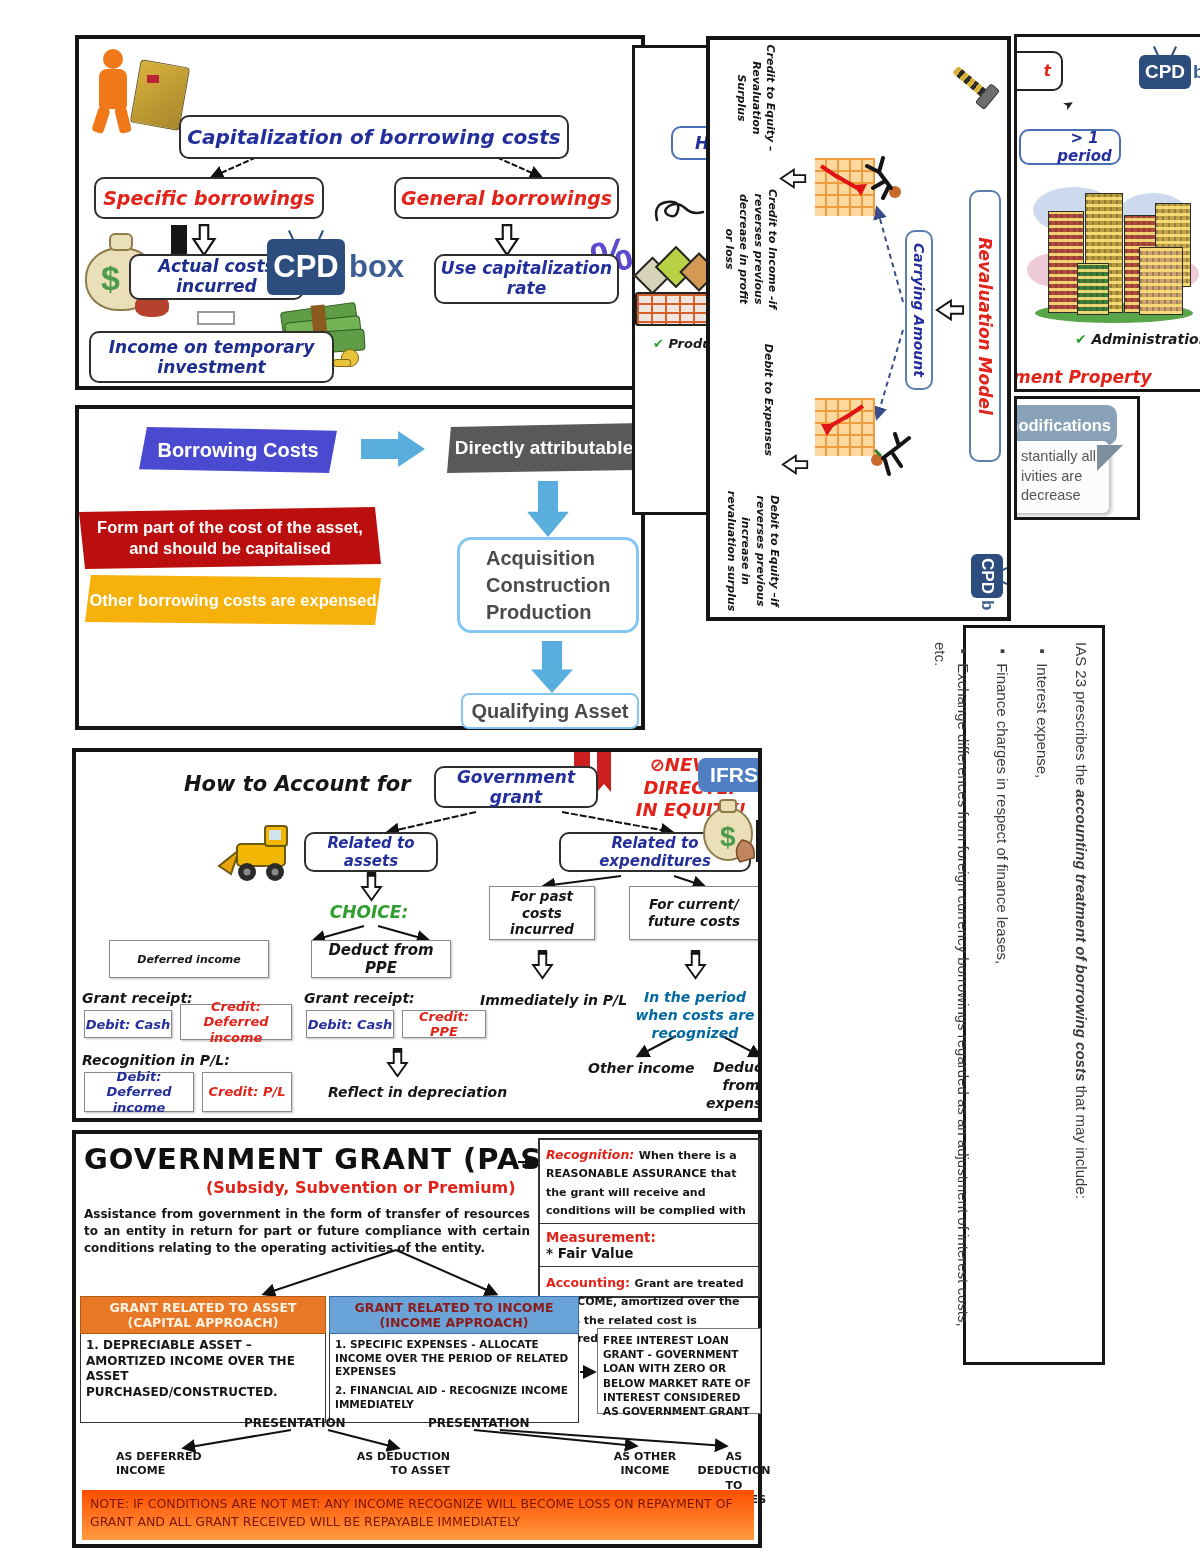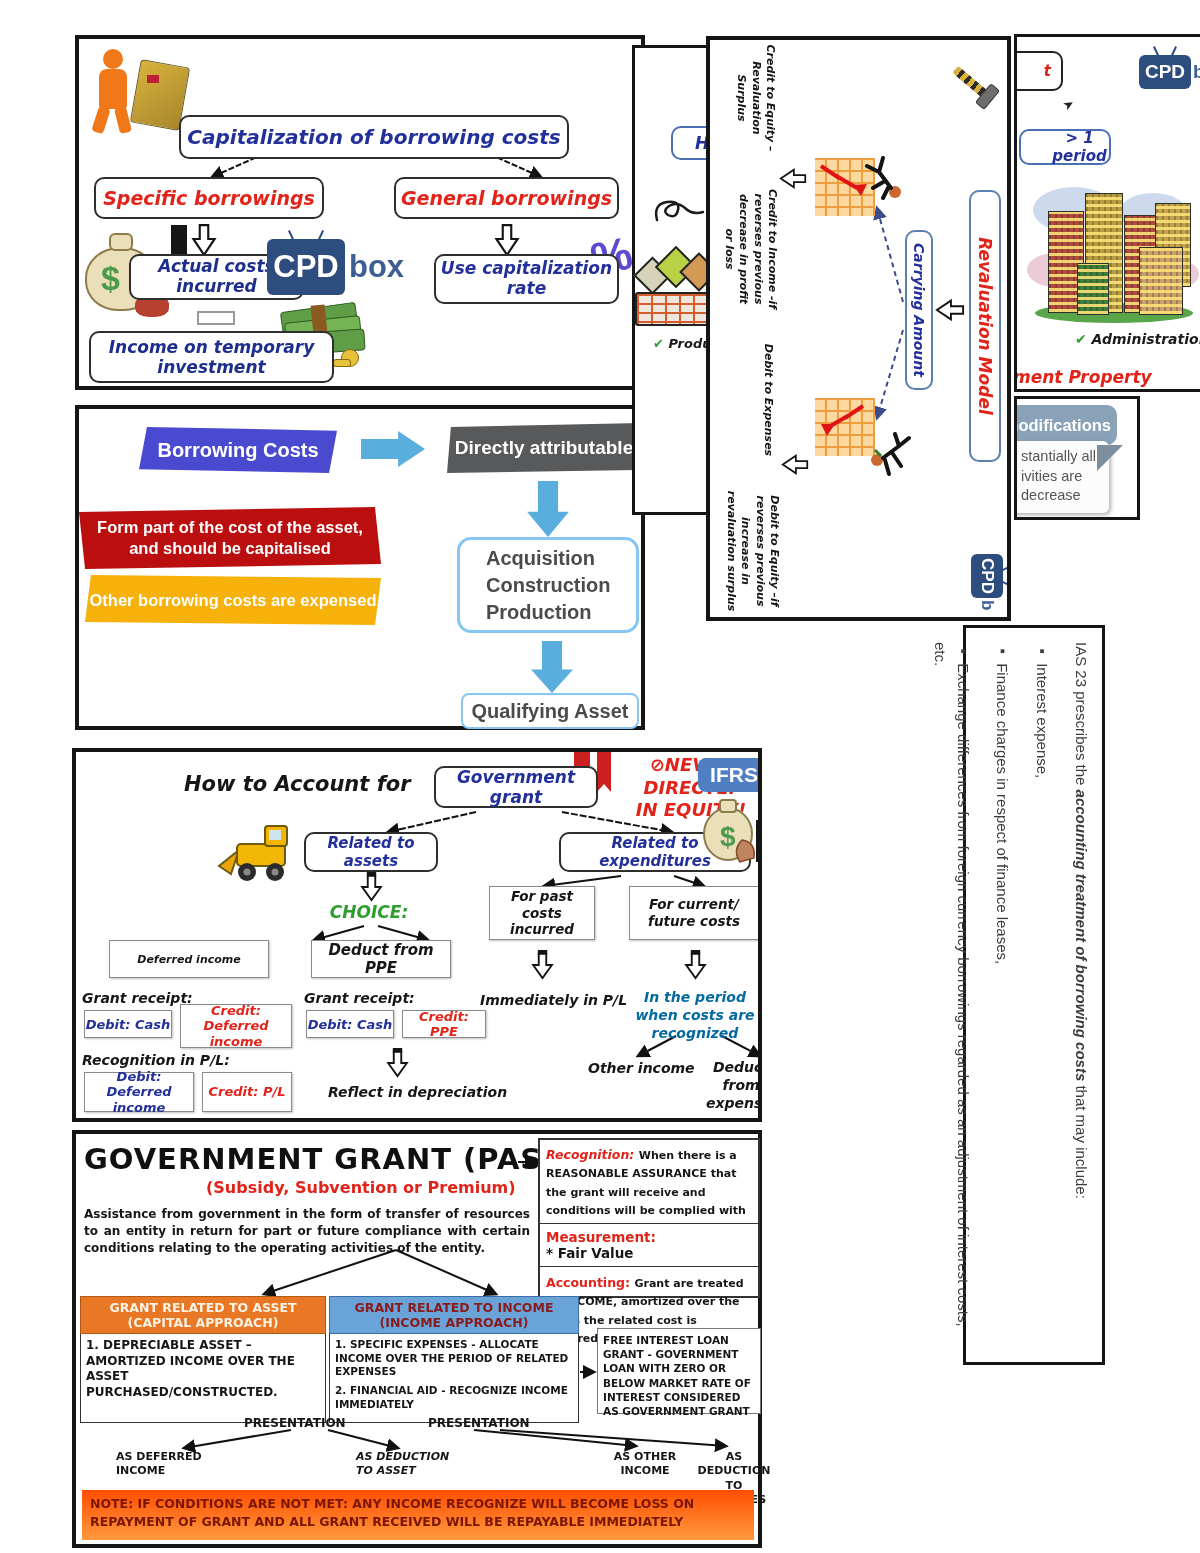--- a/index.html
+++ b/index.html
@@ -39,21 +39,21 @@
   .vwrap div{margin-block-end:7px;}
   .rot{position:absolute;left:0;top:0;width:577px;height:297px;
        transform:translateX(297px) rotate(90deg);transform-origin:0 0;}
   .rtxt{font-family:"DejaVu Sans",sans-serif;font-weight:bold;font-style:italic;
         font-size:11px;line-height:1.3;color:#141414;text-align:center;}
   .trap{display:flex;align-items:center;justify-content:center;text-align:center;
         color:#fff;font-weight:bold;font-family:"Liberation Sans",sans-serif;}
   .ribbon{background:#cc1f1f;clip-path:polygon(0 0,100% 0,100% 100%,50% 80%,0 100%);}
   .cloud{position:absolute;border-radius:50%;}
   .note{background:linear-gradient(180deg,#ff4d00,#ff9a40);color:#7a1602;
-        font-family:"DejaVu Sans",sans-serif;font-weight:bold;font-size:12.5px;
+        font-family:"DejaVu Sans",sans-serif;font-weight:normal;font-size:12.5px;
         padding:5px 8px;line-height:1.45;}
   svg.lay{position:absolute;left:0;top:0;pointer-events:none;}
 </style>
 </head>
 <body>
 
 <div class="panel" style="left:632px;top:45px;width:378px;height:470px;border-width:3px;z-index:1;">
   <div class="abs rbox" style="left:36px;top:78px;width:140px;height:34px;border-color:#4a6fb5;justify-content:flex-start;padding-left:22px;">
     <span class="hand blue" style="font-size:17px;">H</span>
   </div>
@@ -70,21 +70,21 @@
     <span class="green">✔</span>
     <span>Produ</span>
   </div>
 </div>
 
 <div class="panel" style="left:1014px;top:34px;width:200px;height:358px;border-width:3px;overflow:hidden;z-index:1;">
   <div class="abs rbox" style="left:-24px;top:14px;width:70px;height:40px;border-color:#222;justify-content:flex-end;padding-right:10px;">
     <span class="hand red" style="font-size:15px;">t</span>
   </div>
   <div class="abs" style="left:46px;top:60px;font-size:13px;color:#222;transform:rotate(-30deg);">➤</div>
-  <div class="abs rbox" style="left:2px;top:92px;width:92px;height:36px;border-color:#4a6fb5;padding-left:29px;">
+  <div class="abs rbox" style="left:2px;top:92px;width:102px;height:36px;border-color:#4a6fb5;padding-left:29px;">
     <span class="hand blue" style="font-size:15px;">&gt; 1 period</span>
   </div>
   <div class="abs" style="left:122px;top:18px;">
     <div class="tv" style="width:52px;height:34px;font-size:19px;">
       <span>CPD</span>
     </div>
     <span class="abs" style="left:54px;top:6px;color:#3c5e93;font-weight:900;font-size:19px;">b</span>
   </div>
   <div class="abs" style="left:16px;top:138px;width:162px;height:150px;">
     <div class="cloud" style="left:0px;top:12px;width:82px;height:46px;background:#cdd9ec;"></div>
@@ -378,21 +378,21 @@
   <div class="abs lbox" style="left:33px;top:188px;width:160px;height:38px;">
     <span class="hand" style="font-size:11px;color:#161616;">Deferred income</span>
   </div>
   <div class="abs lbox" style="left:235px;top:188px;width:140px;height:38px;">
     <span class="hand" style="font-size:15px;color:#161616;">Deduct from PPE</span>
   </div>
   <div class="abs hand" style="left:6px;top:238px;font-size:14px;color:#161616;">Grant receipt:</div>
   <div class="abs lbox" style="left:8px;top:258px;width:88px;height:28px;">
     <span class="hand blue" style="font-size:13px;">Debit: Cash</span>
   </div>
-  <div class="abs lbox" style="left:104px;top:252px;width:112px;height:44px;">
+  <div class="abs lbox" style="left:104px;top:252px;width:112px;height:36px;">
     <span class="hand red" style="font-size:13px;line-height:1.2;">Credit: Deferred income</span>
   </div>
   <div class="abs hand" style="left:6px;top:300px;font-size:14px;color:#161616;">Recognition in P/L:</div>
   <div class="abs lbox" style="left:8px;top:320px;width:110px;height:40px;">
     <span class="hand blue" style="font-size:13px;line-height:1.2;">Debit: Deferred income</span>
   </div>
   <div class="abs lbox" style="left:126px;top:320px;width:90px;height:40px;">
     <span class="hand red" style="font-size:13px;line-height:1.2;">Credit: P/L</span>
   </div>
   <div class="abs hand" style="left:228px;top:238px;font-size:14px;color:#161616;">Grant receipt:</div>
@@ -477,17 +477,17 @@
     <div style="border:1.5px solid #333;border-top:none;background:#fff;padding:4px 5px;height:80px;">
       <div class="mark" style="font-size:10.5px;color:#161616;line-height:1.3;margin-bottom:5px;">1. SPECIFIC EXPENSES - ALLOCATE INCOME OVER THE PERIOD OF RELATED EXPENSES</div>
       <div class="mark" style="font-size:10.5px;color:#161616;line-height:1.3;">2. FINANCIAL AID - RECOGNIZE INCOME IMMEDIATELY</div>
     </div>
   </div>
   <div class="abs mark" style="left:521px;top:194px;width:164px;height:86px;border:1.5px solid #777;background:#fff;
               padding:4px 5px;font-size:10.5px;color:#161616;line-height:1.35;">FREE INTEREST LOAN GRANT - GOVERNMENT LOAN WITH ZERO OR BELOW MARKET RATE OF INTEREST CONSIDERED AS GOVERNMENT GRANT</div>
   <div class="abs mark" style="left:168px;top:282px;font-size:12px;color:#161616;">PRESENTATION</div>
   <div class="abs mark" style="left:352px;top:282px;font-size:12px;color:#161616;">PRESENTATION</div>
   <div class="abs mark" style="left:40px;top:316px;width:94px;text-align:left;font-size:11px;color:#161616;line-height:1.3;">AS DEFERRED INCOME</div>
-  <div class="abs mark" style="left:280px;top:316px;width:94px;text-align:left;font-size:11px;color:#161616;line-height:1.3;font-style:italic;">AS DEDUCTION TO ASSET</div>
+  <div class="abs mark" style="left:280px;top:316px;width:94px;text-align:right;font-size:11px;color:#161616;line-height:1.3;">AS DEDUCTION TO ASSET</div>
   <div class="abs mark" style="left:528px;top:316px;width:82px;text-align:center;font-size:11px;color:#161616;line-height:1.3;">AS OTHER INCOME</div>
   <div class="abs mark" style="left:616px;top:316px;width:84px;text-align:center;font-size:11px;color:#161616;line-height:1.3;">AS DEDUCTION TO EXPENSES</div>
   <div class="abs note" style="left:6px;top:356px;width:672px;height:50px;">NOTE: IF CONDITIONS ARE NOT MET: ANY INCOME RECOGNIZE WILL BECOME LOSS ON REPAYMENT OF GRANT AND ALL GRANT RECEIVED WILL BE REPAYABLE IMMEDIATELY</div>
 </div>
 
 </body></html>

